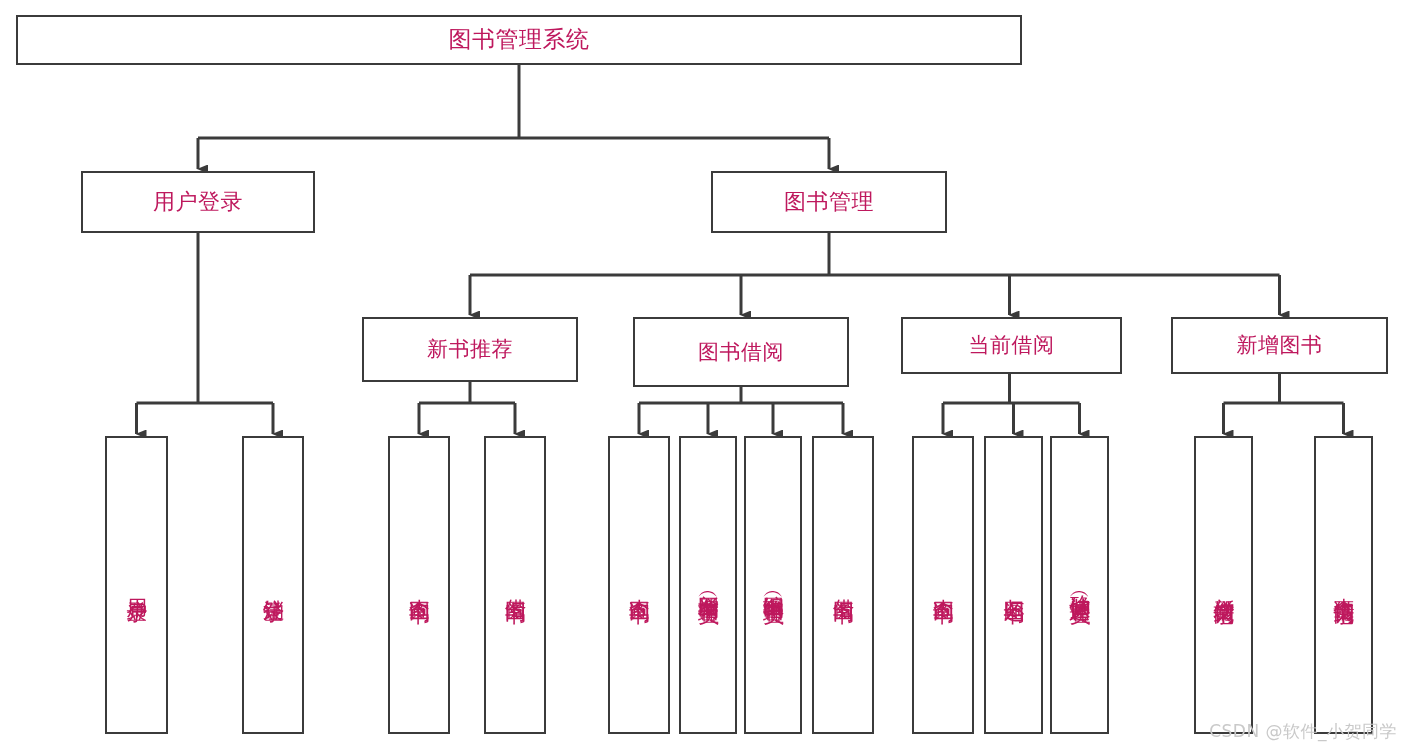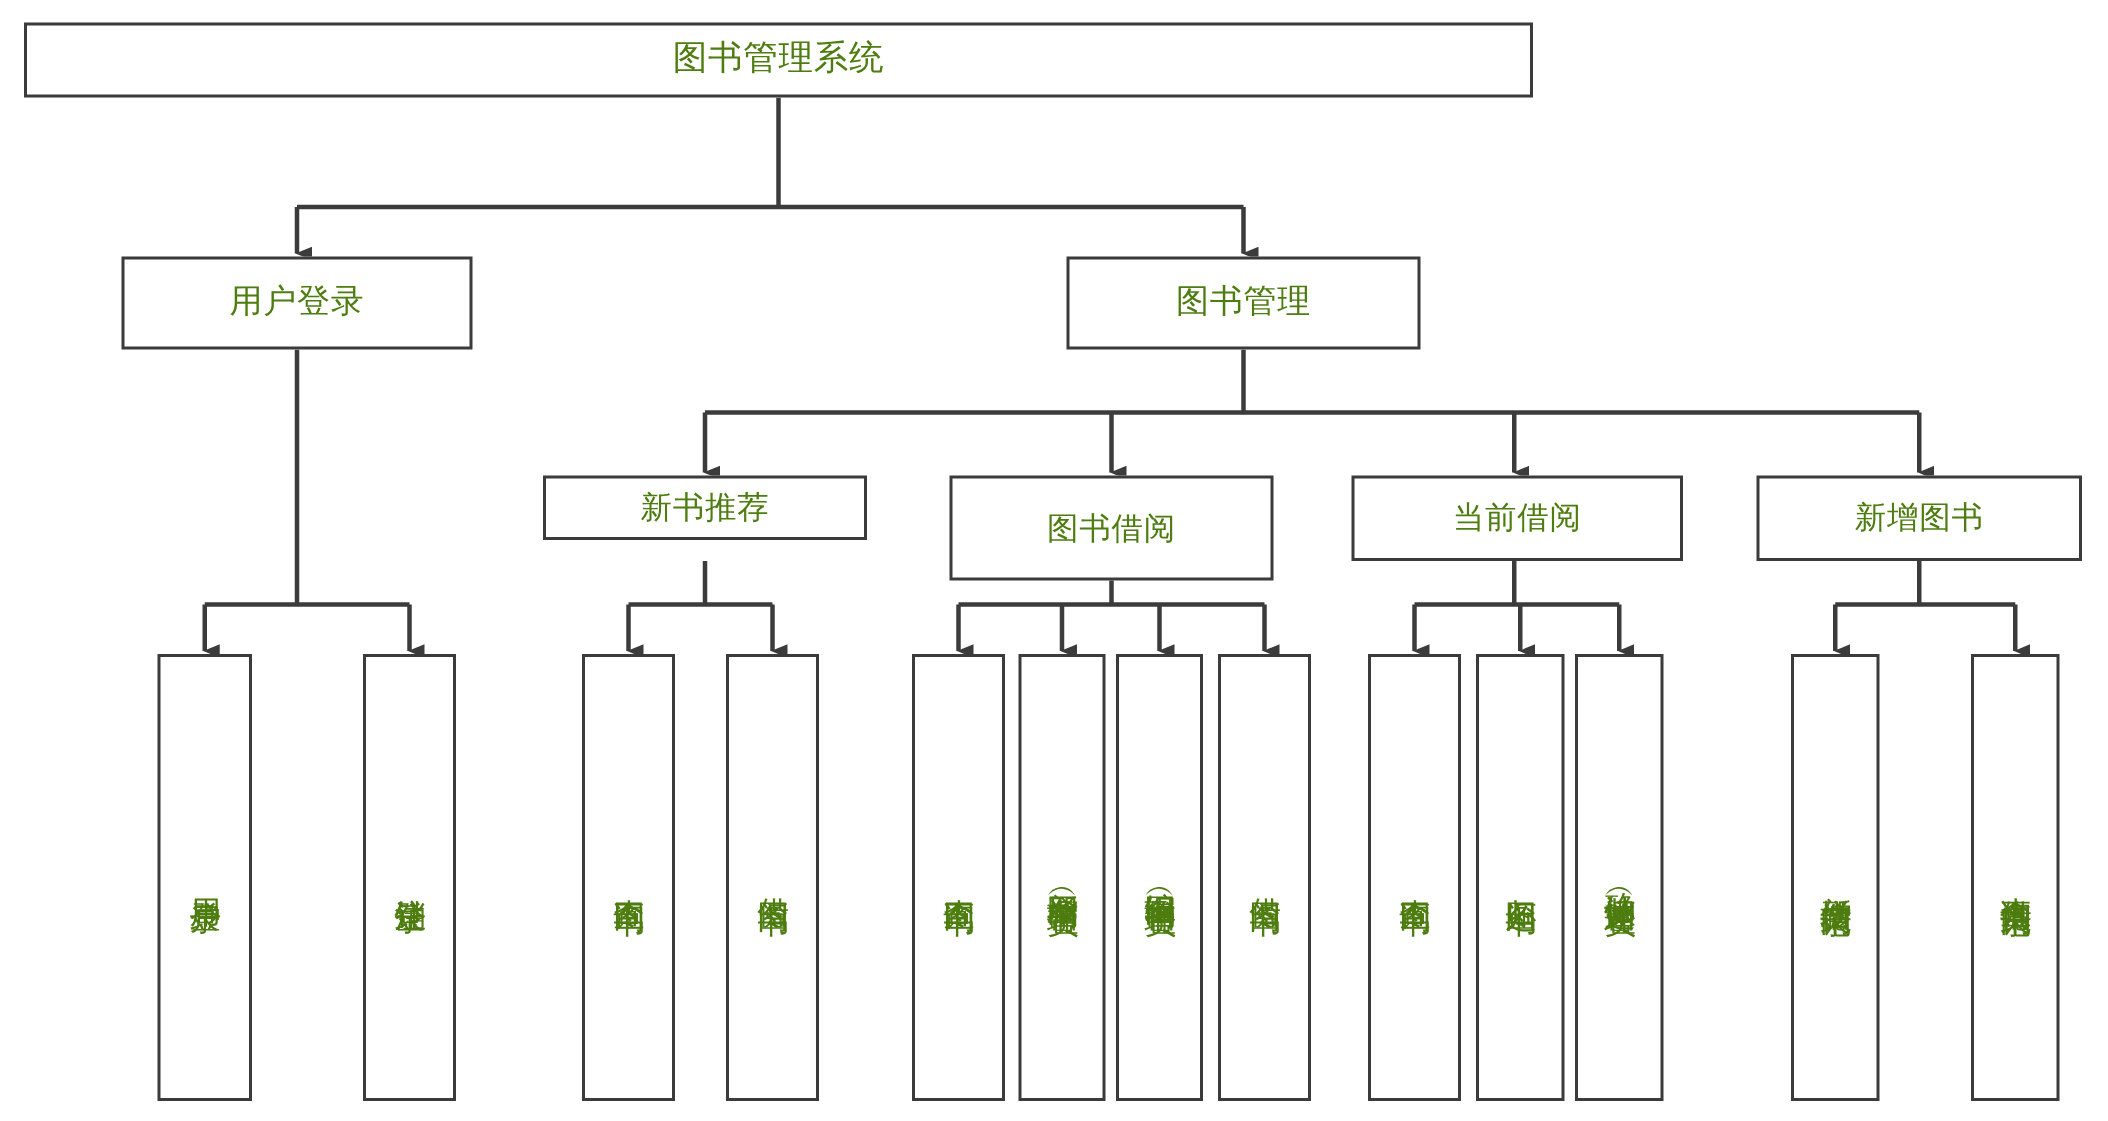--- a/index.html
+++ b/index.html
@@ -28,21 +28,21 @@
     position: absolute;
     box-sizing: border-box;
     background: #ffffff;
     border: 2px solid #3b3b3b;
     display: flex;
     align-items: center;
     justify-content: center;
     z-index: 2;
   }
   .node-label {
-    color: #4d7c0f;
+    color: #be185d;
     font-size: 22px;
     line-height: 1.18;
     letter-spacing: 0.5px;
     text-align: center;
     white-space: nowrap;
   }
   .node-box.vertical .node-label {
     writing-mode: vertical-rl;
     text-orientation: upright;
     font-size: 21px;
@@ -115,21 +115,21 @@
   <div id="nodes-layer">
       <div class="node-box lvl0" style="left: 16px; top: 15px; width: 1006px; height: 50px;">
         <span class="node-label">图书管理系统</span>
       </div>
       <div class="node-box lvl1" style="left: 81px; top: 171px; width: 234px; height: 62px;">
         <span class="node-label">用户登录</span>
       </div>
       <div class="node-box lvl1" style="left: 711px; top: 171px; width: 236px; height: 62px; align-items: center;">
         <span class="node-label">图书管理</span>
       </div>
-      <div class="node-box lvl2" style="left: 362px; top: 317px; width: 216px; height: 43px;">
+      <div class="node-box lvl2" style="left: 362px; top: 317px; width: 216px; height: 65px;">
         <span class="node-label">新书推荐</span>
       </div>
       <div class="node-box lvl2" style="left: 633px; top: 317px; width: 216px; height: 70px;">
         <span class="node-label">图书借阅</span>
       </div>
       <div class="node-box lvl2" style="left: 901px; top: 317px; width: 221px; height: 57px;">
         <span class="node-label">当前借阅</span>
       </div>
       <div class="node-box lvl2" style="left: 1171px; top: 317px; width: 217px; height: 57px;">
         <span class="node-label">新增图书</span>
@@ -168,13 +168,14 @@
         <span class="node-label">确认归还（管理员）</span>
       </div>
       <div class="node-box lvl3 vertical" style="left: 1194px; top: 436px; width: 59px; height: 298px;">
         <span class="node-label">新增借阅记录</span>
       </div>
       <div class="node-box lvl3 vertical" style="left: 1314px; top: 436px; width: 59px; height: 298px;">
         <span class="node-label">查询借阅记录</span>
       </div>
     </div>
 
+  <div id="watermark">CSDN @软件_小贺同学</div>
 </div>
 
 </body></html>

